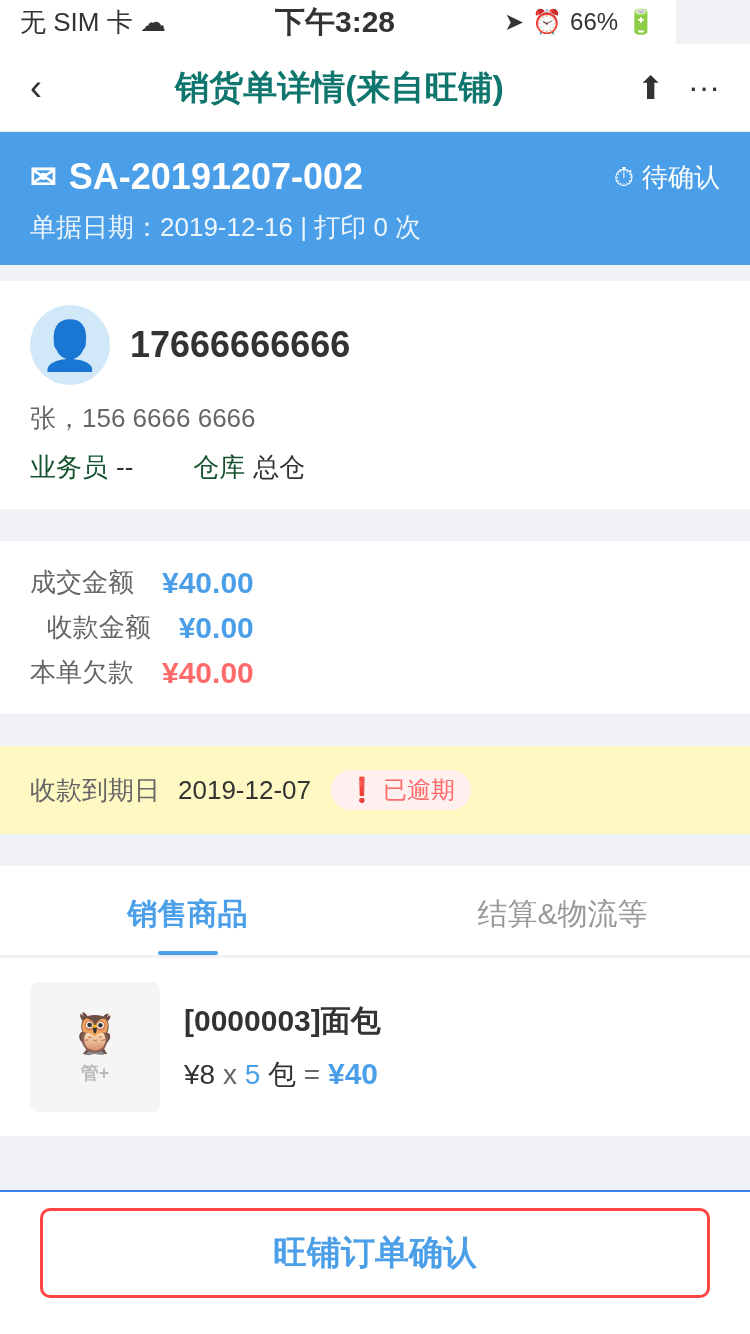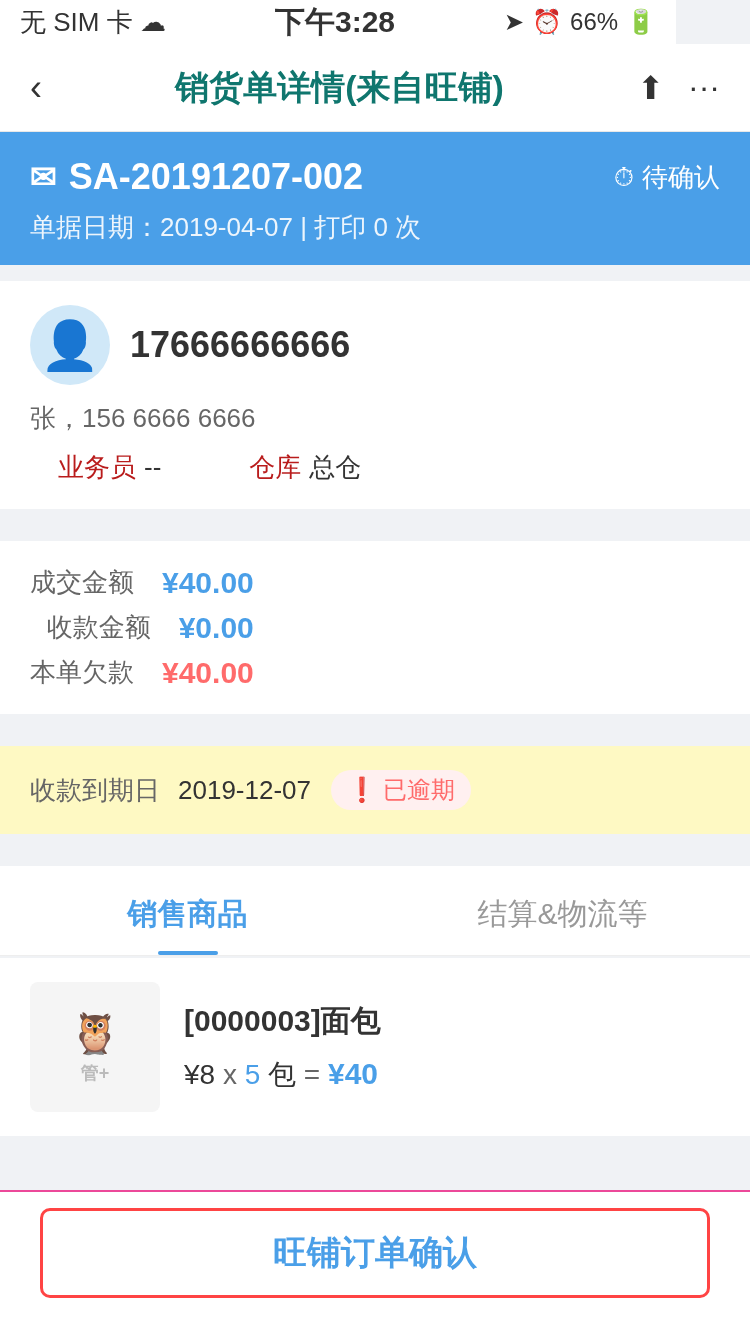--- a/index.html
+++ b/index.html
@@ -138,21 +138,21 @@
       align-items: center;
       gap: 60px;
       font-size: 26px;
       color: #666;
     }
     .meta-item {
       display: flex;
       align-items: center;
       gap: 8px;
     }
-    .meta-label { color: #b91c1c; margin-left: 28px; }
+    .meta-label { color: #14532d; }
     .meta-value { color: #333; }
 
     
     .summary-card {
       background: #fff;
       padding: 24px 30px;
       margin-bottom: 16px;
       display: flex;
       justify-content: space-between;
       align-items: flex-start;
@@ -298,21 +298,21 @@
     }
 
     
     .confirm-btn-container {
       position: fixed;
       bottom: 0;
       left: 0;
       width: 750px;
       background: #fff;
       padding: 16px 40px 36px 40px;
-      border-top: 2px solid #ec4899;
+      border-top: 2px solid #3b82f6;
     }
     .confirm-btn {
       width: 100%;
       height: 90px;
       background: #fff;
       border: 3px solid #ff4444;
       border-radius: 10px;
       font-size: 34px;
       font-weight: 600;
       color: #4a9fe8;
@@ -357,21 +357,21 @@
   <div class="header-card-top">
     <div class="order-number">
       <span class="order-number-icon">✉</span>
       <span>SA-20191207-002</span>
     </div>
     <div class="status-badge">
       <span>⏱</span>
       <span>待确认</span>
     </div>
   </div>
-  <div class="order-date">单据日期：2019-04-07 | 打印 0 次</div>
+  <div class="order-date">单据日期：2019-12-16 | 打印 0 次</div>
 </div>
 
 <div class="customer-card">
   <div class="customer-top">
     <div class="avatar">
       <span class="avatar-icon">👤</span>
     </div>
     <div class="customer-name">17666666666</div>
   </div>
   <div class="customer-info">张，156 6666 6666</div>

